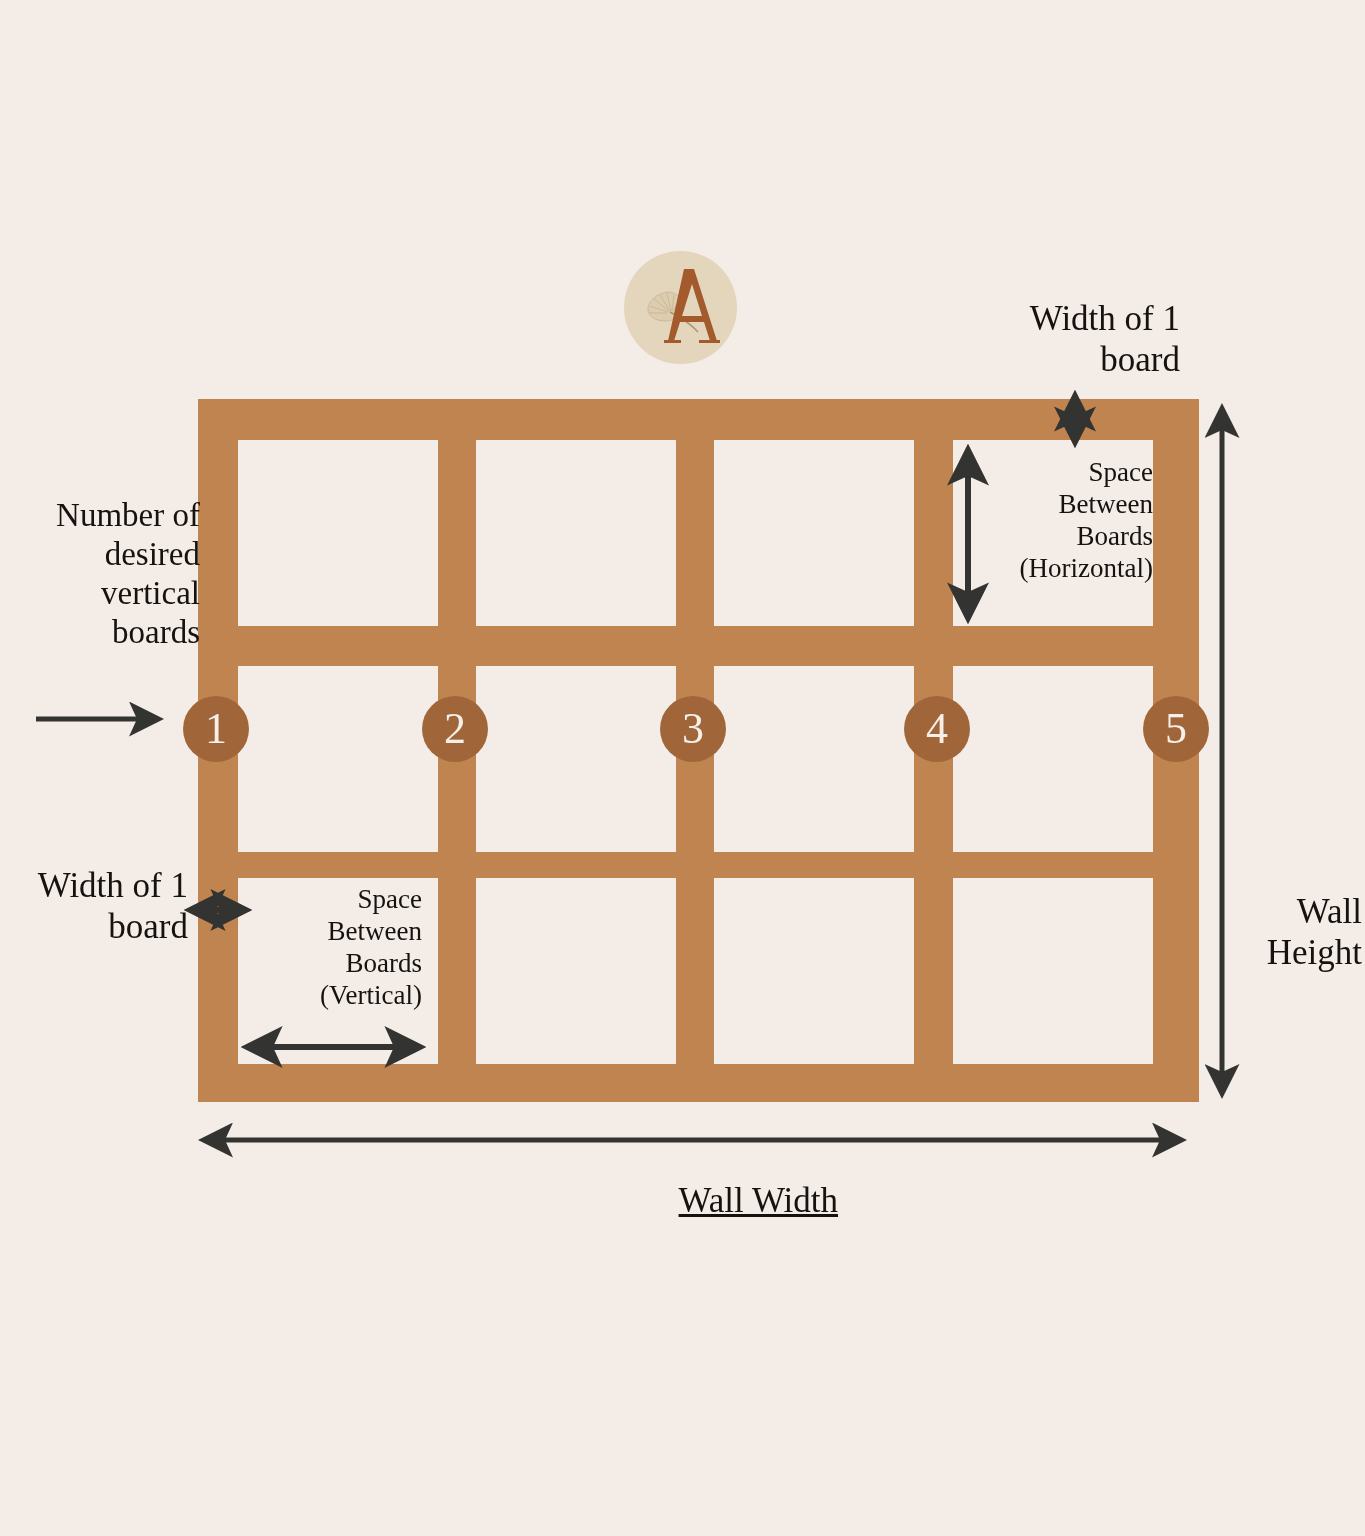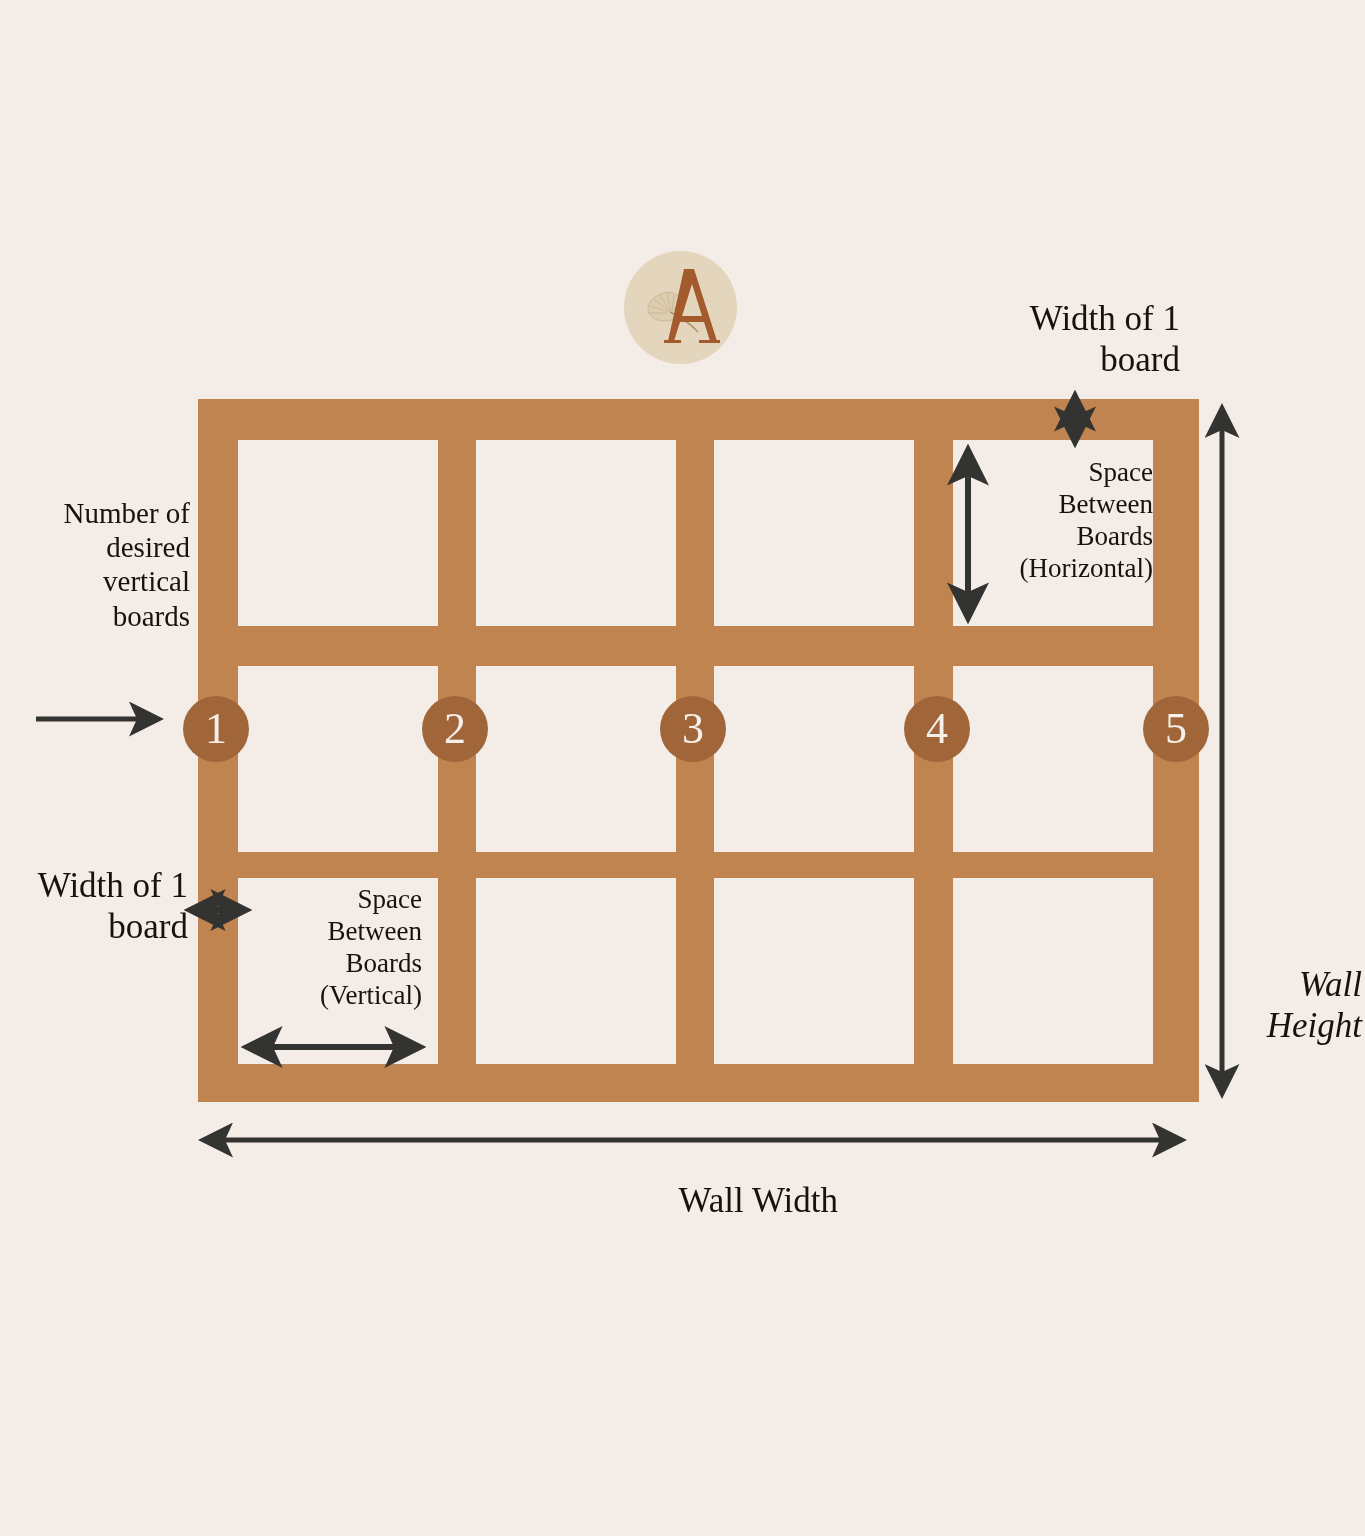--- a/index.html
+++ b/index.html
@@ -63,25 +63,25 @@
 
   
   .label {
     position: absolute;
     color: #15120f;
     font-family: "Liberation Serif", "DejaVu Serif", serif;
     line-height: 1.18;
     text-align: right;
     white-space: pre-line;
   }
-  .lbl-number-vertical  { left: 10px;    top: 496px;  width: 180px; font-size: 29px; }
+  .lbl-number-vertical  { left: 20px;    top: 496px;  width: 180px; font-size: 33px; }
   .lbl-width-left       { left: 8px;    top: 865px;  width: 180px; font-size: 35px; }
   .lbl-width-top        { left: 960px;  top: 298px;  width: 220px; font-size: 35px; }
-  .lbl-wall-height      { left: 1240px; top: 964px;  width: 122px; font-size: 35px; font-style: italic; }
-  .lbl-wall-width       { left: 558px;  top: 1180px; width: 280px; font-size: 35px; }
+  .lbl-wall-height      { left: 1240px; top: 891px;  width: 122px; font-size: 35px; }
+  .lbl-wall-width       { left: 558px;  top: 1180px; width: 280px; font-size: 35px; text-decoration: underline; }
   .lbl-space-horizontal { left: 975px;  top: 457px;  width: 178px; font-size: 27px; }
   .lbl-space-vertical   { left: 244px;  top: 884px;  width: 178px; font-size: 27px; }
 
   
   .arrows {
     position: absolute;
     left: 0; top: 0;
     width: 1365px; height: 1536px;
     pointer-events: none;
   }

